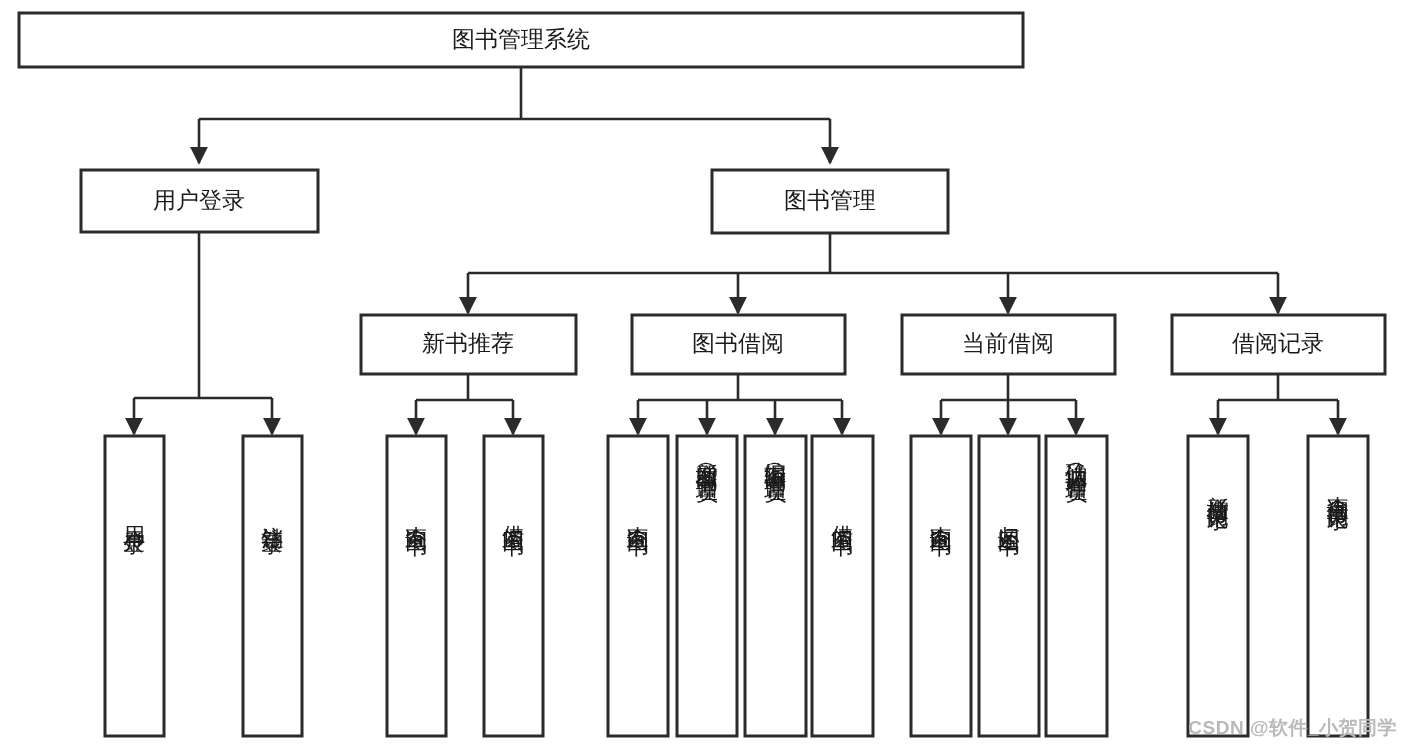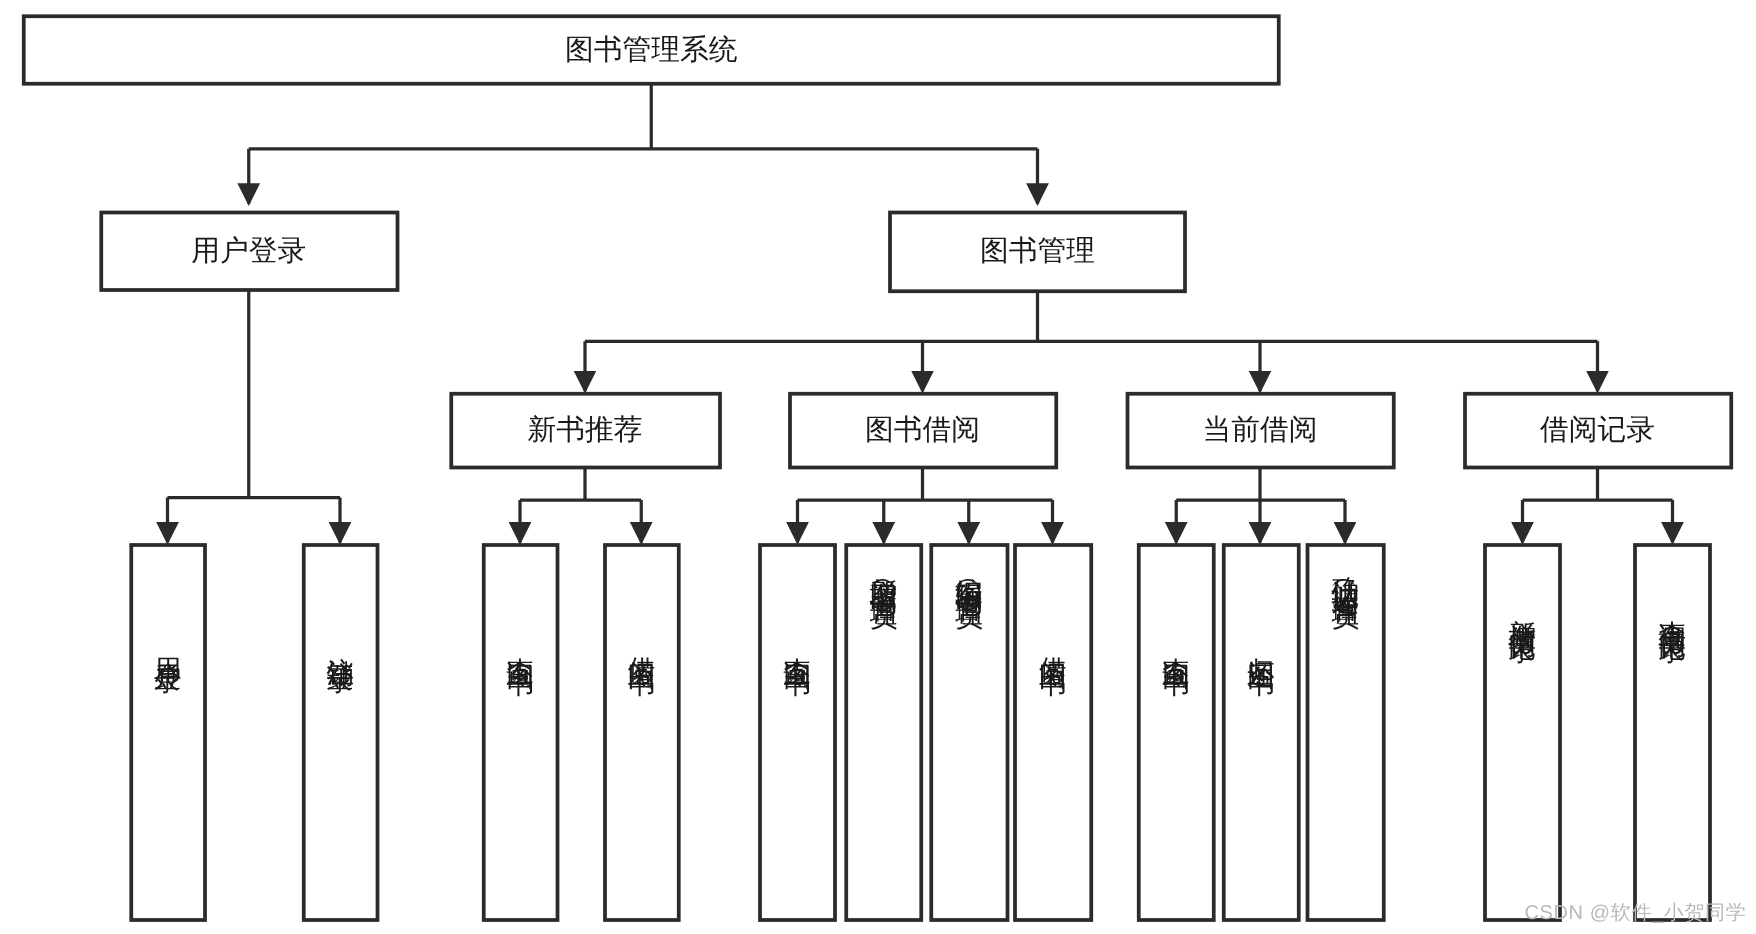--- a/index.html
+++ b/index.html
@@ -62,24 +62,25 @@
     line-height: 1.25;
     letter-spacing: 3px;
     color: #1a1a1a;
     white-space: nowrap;
   }
   .watermark {
     position: absolute;
     right: 8px;
     bottom: 6px;
     font-family: "Liberation Sans", "DejaVu Sans", sans-serif;
-    font-size: 16px;
+    font-size: 19px;
     color: #b9b9b9;
     letter-spacing: 0.5px;
     user-select: none;
+    font-weight: bold;
   }
 </style>
 </head>
 <body>
 
 <div id="diagram-root">
 
   <svg id="diagram-svg" viewBox="0 0 1405 747">
     <defs>
       <marker id="arrow" viewBox="0 0 10 10" refX="9" refY="5" markerWidth="7" markerHeight="7" orient="auto-start-reverse">

